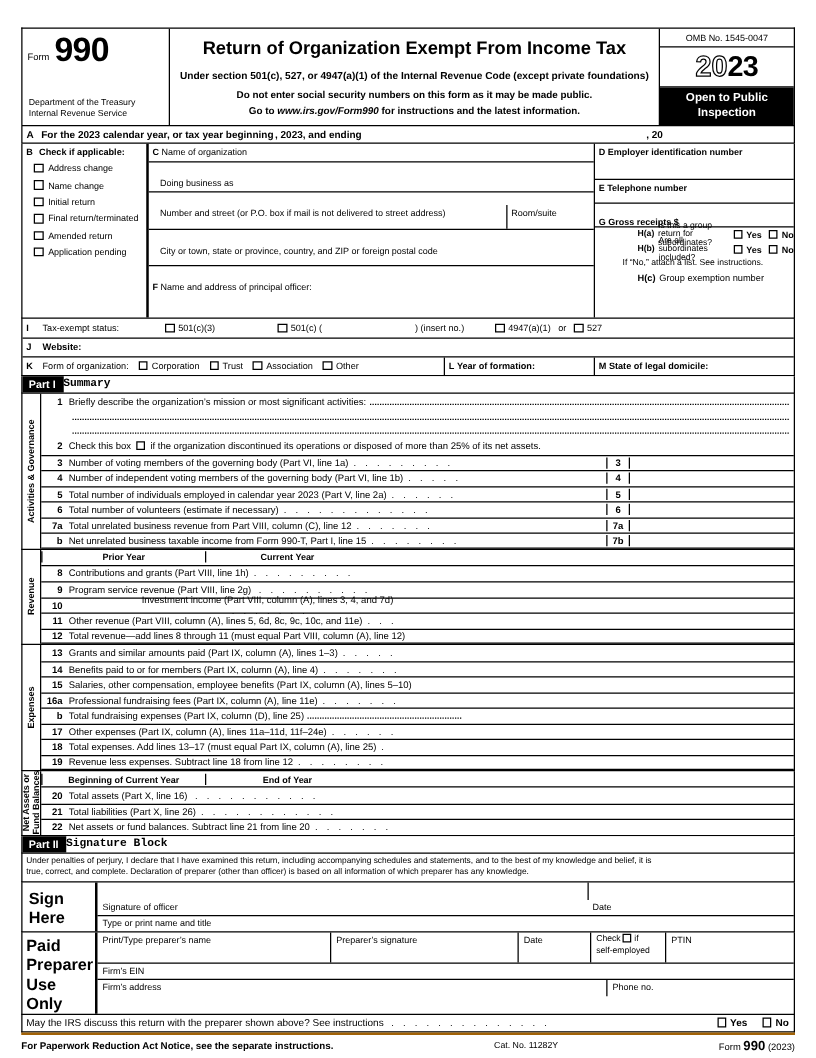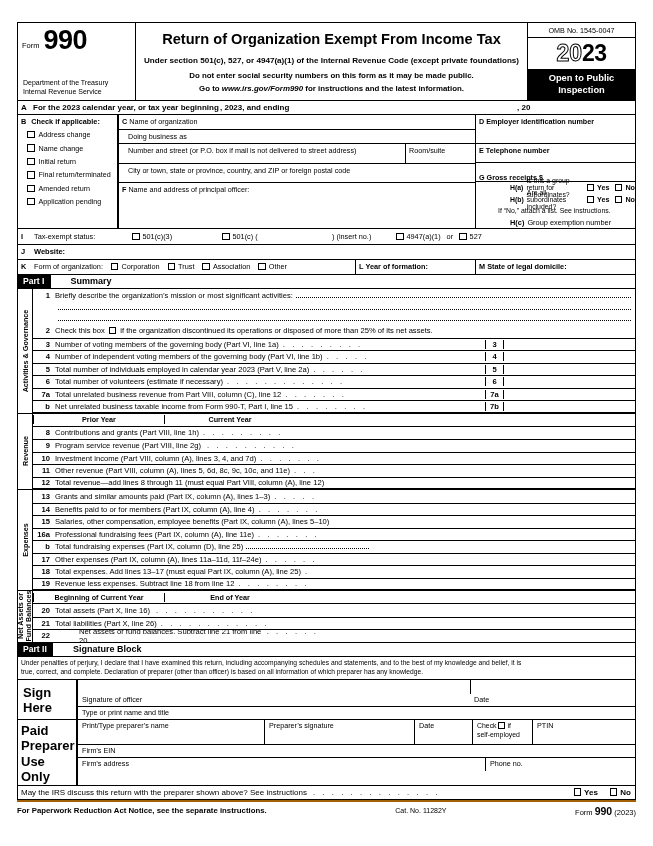--- a/index.html
+++ b/index.html
@@ -47,21 +47,21 @@
   .rowA .a-t{padding-left:3px;}
   .rowA .a-mid{margin-left:auto;width:297px;}
   .rowA .a-end{width:118px;}
 
   
   .entity{display:flex;border:1px solid #000;border-top:none;}
   .col-b{width:101px;box-sizing:border-box;border-right:2px solid #000;padding:2px 0 0 0;}
   .col-b .hd{font-size:7.3px;font-weight:bold;padding-left:3px;margin-bottom:2px;}
   .col-b .hd .ltr{font-weight:bold;margin-right:5px;}
   .chk{display:flex;align-items:center;gap:4px;padding:0 0 0 9px;height:13.4px;font-size:7.2px;}
-  .col-c{flex:1;box-sizing:border-box;display:flex;flex-direction:column;}
+  .col-c{flex:1;box-sizing:border-box;display:flex;flex-direction:column;gap:10px;}
   .c-line{box-sizing:border-box;border-bottom:1px solid #000;padding:1.5px 0 0 3px;font-size:7.2px;}
   .c-line:last-child{border-bottom:none;}
   .c-split{display:flex;border-bottom:1px solid #000;}
   .c-split .a{flex:1;padding:1.5px 0 0 3px;font-size:7.2px;box-sizing:border-box;}
   .c-split .bx{width:70px;border-left:1px solid #000;padding:1.5px 0 0 3px;font-size:7.2px;box-sizing:border-box;}
   .col-d{width:160px;box-sizing:border-box;border-left:1px solid #000;display:flex;flex-direction:column;}
   .d-cell{box-sizing:border-box;border-bottom:1px solid #000;padding:1.5px 0 0 3px;font-size:7.2px;}
   .d-cell:last-child{border-bottom:none;}
 
   .hblock{box-sizing:border-box;}
@@ -78,21 +78,21 @@
   .lineJ .ltr{width:13px;padding-left:3px;}
   .lineK{display:flex;align-items:stretch;height:14px;font-size:7.3px;}
   .lineK .ltr{width:13px;padding-left:3px;font-weight:bold;display:flex;align-items:center;}
   .lineK .kmain{display:flex;align-items:center;gap:8px;flex:1;}
   .lineK .kL{width:120px;border-left:1px solid #000;display:flex;align-items:center;padding-left:3px;box-sizing:border-box;}
   .lineK .kM{width:160px;border-left:1px solid #000;display:flex;align-items:center;padding-left:3px;box-sizing:border-box;}
 
   
   .partbar{display:flex;align-items:center;border:1px solid #000;border-top:none;height:13px;background:#fff;}
   .partbar .tag{background:#000;color:#fff;font-size:8.6px;font-weight:bold;padding:1px 6px 1px 5px;line-height:11px;height:100%;box-sizing:border-box;display:flex;align-items:center;}
-  .partbar .ttl{font-size:9px;font-weight:bold;margin-left:20px;}
+  .partbar .ttl{font-size:9px;font-weight:bold;font-family:Liberation Mono, monospace;}
 
   
   .summary{border:1px solid #000;border-top:none;display:flex;}
   .vstrip{width:15px;border-right:1px solid #000;box-sizing:border-box;position:relative;}
   .vtext{position:absolute;left:50%;top:50%;transform:translate(-50%,-50%) rotate(-90deg);white-space:nowrap;font-size:7.2px;font-weight:bold;text-align:center;}
   .vtext.two{line-height:7.6px;}
   .sumbody{flex:1;}
 
   .sline{display:flex;font-size:7.6px;box-sizing:border-box;}
   .sline .no{width:22px;text-align:right;padding-right:5px;font-weight:bold;box-sizing:border-box;flex:none;}
@@ -434,21 +434,21 @@
           <span class="no">9</span>
           <span class="tx" style="display:flex;align-items:center;">
               <span>Program service revenue (Part VIII, line 2g)</span>
               <span class="dots" style="margin-left:6px;">. . . . . . . . . .</span>
             </span>
           <span class="val" style="border-left:1px solid #000;"></span>
           <span class="val2"></span>
         </div>
         <div class="sline bt" style="height:12.5px;align-items:center;">
           <span class="no">10</span>
-          <span class="tx" style="display:flex;align-items:center;">
+          <span class="tx" style="display:flex;align-items:center;flex-direction:column;">
               <span>Investment income (Part VIII, column (A), lines 3, 4, and 7d)</span>
               <span class="dots" style="margin-left:4px;">. . . . . . .</span>
             </span>
           <span class="val" style="border-left:1px solid #000;"></span>
           <span class="val2"></span>
         </div>
         <div class="sline bt" style="height:12.5px;align-items:center;">
           <span class="no">11</span>
           <span class="tx" style="display:flex;align-items:center;">
               <span>Other revenue (Part VIII, column (A), lines 5, 6d, 8c, 9c, 10c, and 11e)</span>
@@ -572,21 +572,21 @@
         </div>
         <div class="sline bt" style="height:12.5px;align-items:center;">
           <span class="no">21</span>
           <span class="tx" style="display:flex;align-items:center;">
               <span>Total liabilities (Part X, line 26)</span>
               <span class="dots" style="margin-left:4px;">. . . . . . . . . . . .</span>
             </span>
           <span class="val" style="border-left:1px solid #000;"></span>
           <span class="val2"></span>
         </div>
-        <div class="sline bt" style="height:12.5px;align-items:center;gap:24px;">
+        <div class="sline bt" style="height:12.5px;align-items:center;">
           <span class="no">22</span>
           <span class="tx" style="display:flex;align-items:center;">
               <span>Net assets or fund balances. Subtract line 21 from line 20</span>
               <span class="dots" style="margin-left:4px;">. . . . . . .</span>
             </span>
           <span class="val" style="border-left:1px solid #000;"></span>
           <span class="val2"></span>
         </div>
       </div>
     </div>

